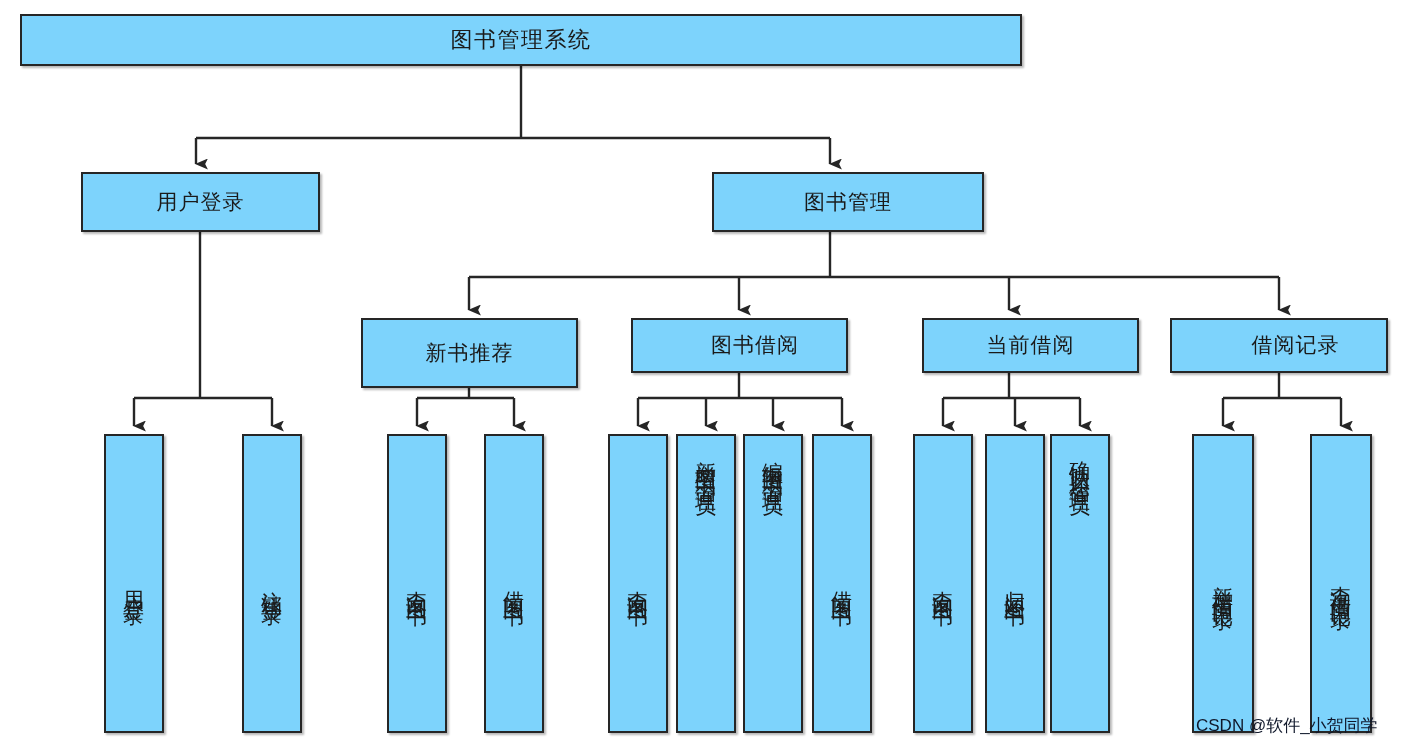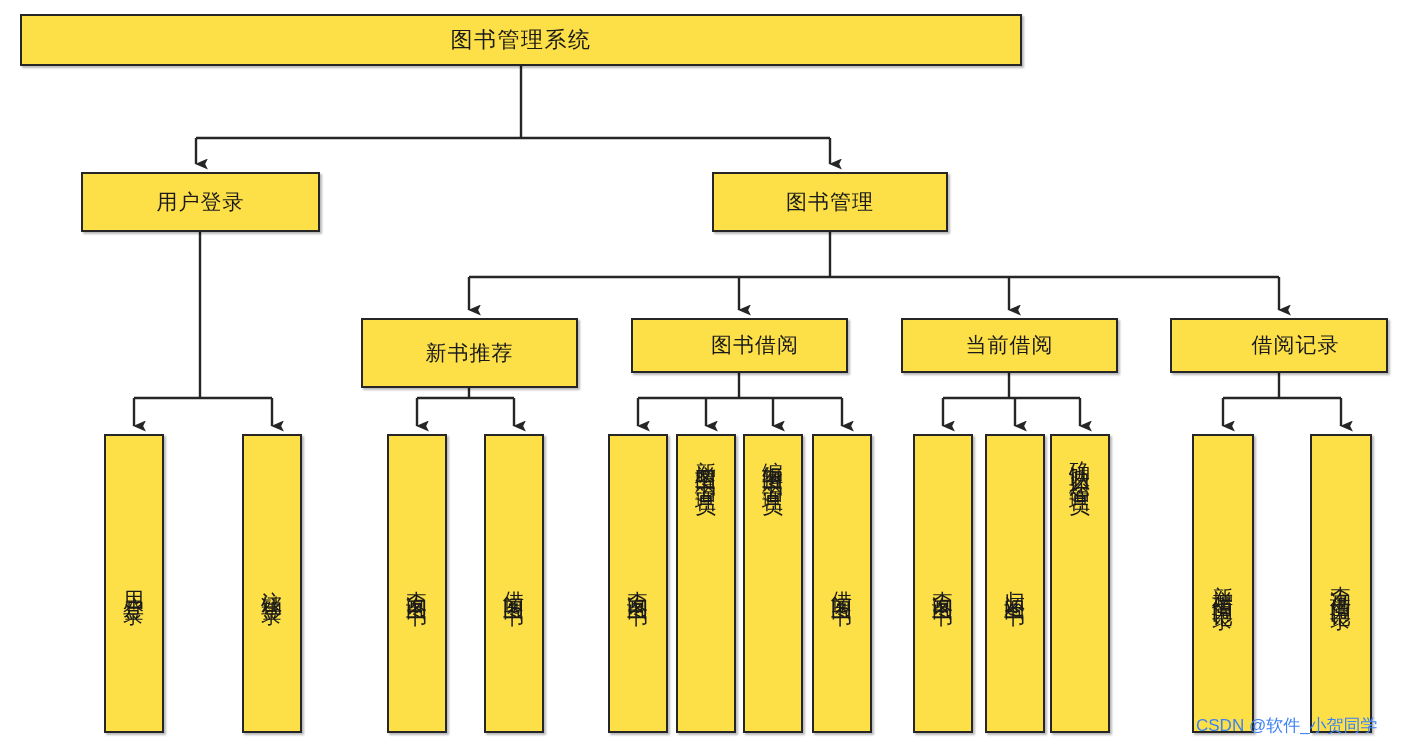--- a/index.html
+++ b/index.html
@@ -21,21 +21,21 @@
     position: absolute;
     left: 0;
     top: 0;
     width: 1405px;
     height: 747px;
     pointer-events: none;
   }
   .node {
     position: absolute;
     box-sizing: border-box;
-    background: #fde047;
+    background: #7dd3fc;
     border: 2px solid #262626;
     box-shadow: 2px 2px 2px rgba(0,0,0,0.28);
     display: flex;
     align-items: center;
     justify-content: center;
     color: #1a1a1a;
     z-index: 2;
   }
   .node .lbl {
     display: block;
@@ -65,21 +65,21 @@
   
   .node.v.mid {
     align-items: center;
     padding-top: 0;
   }
   .watermark {
     position: absolute;
     left: 1196px;
     top: 714px;
     font-size: 17px;
-    color: #3b82f6;
+    color: #0f172a;
     white-space: nowrap;
     z-index: 3;
     font-family: "Liberation Sans", "DejaVu Sans", sans-serif;
   }
 </style>
 </head>
 <body>
 
 <div id="canvas">
 
@@ -133,31 +133,31 @@
     </g>
   </svg>
 
   <div class="node h root" style="left:20px; top:14px; width:1002px; height:52px;">
     <span class="lbl">图书管理系统</span>
   </div>
 
   <div class="node h" style="left:81px; top:172px; width:239px; height:60px;">
     <span class="lbl">用户登录</span>
   </div>
-  <div class="node h" style="left:712px; top:172px; width:236px; height:60px;">
+  <div class="node h" style="left:712px; top:172px; width:272px; height:60px;">
     <span class="lbl">图书管理</span>
   </div>
 
   <div class="node h" style="left:361px; top:318px; width:217px; height:70px;">
     <span class="lbl">新书推荐</span>
   </div>
   <div class="node h" style="left:631px; top:318px; width:217px; height:55px;padding-left:31px;">
     <span class="lbl">图书借阅</span>
   </div>
-  <div class="node h" style="left:901px; top:318px; width:217px; height:55px;">
+  <div class="node h" style="left:922px; top:318px; width:217px; height:55px;">
     <span class="lbl">当前借阅</span>
   </div>
   <div class="node h" style="left:1170px; top:318px; width:218px; height:55px;padding-left:33px;">
     <span class="lbl">借阅记录</span>
   </div>
 
   <div class="node v mid" style="left:104px; top:434px; width:60px; height:299px;">
     <span class="lbl">用户登录</span>
   </div>
   <div class="node v mid" style="left:242px; top:434px; width:60px; height:299px;">

